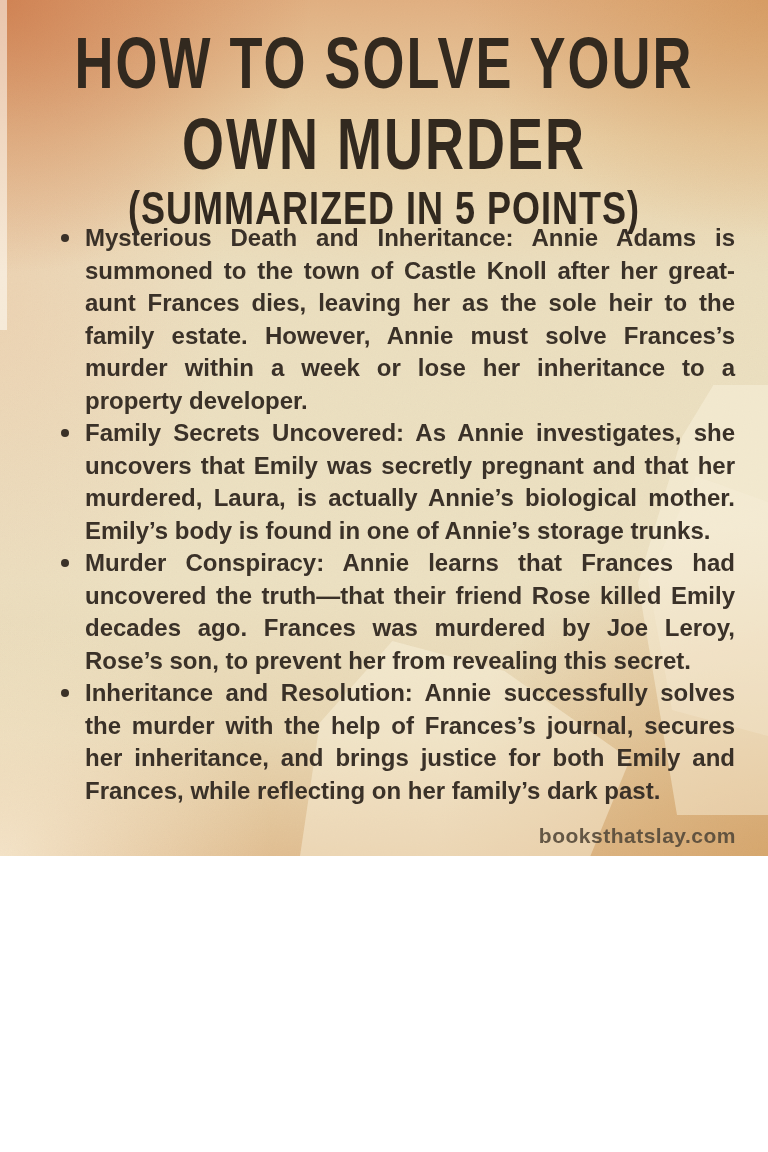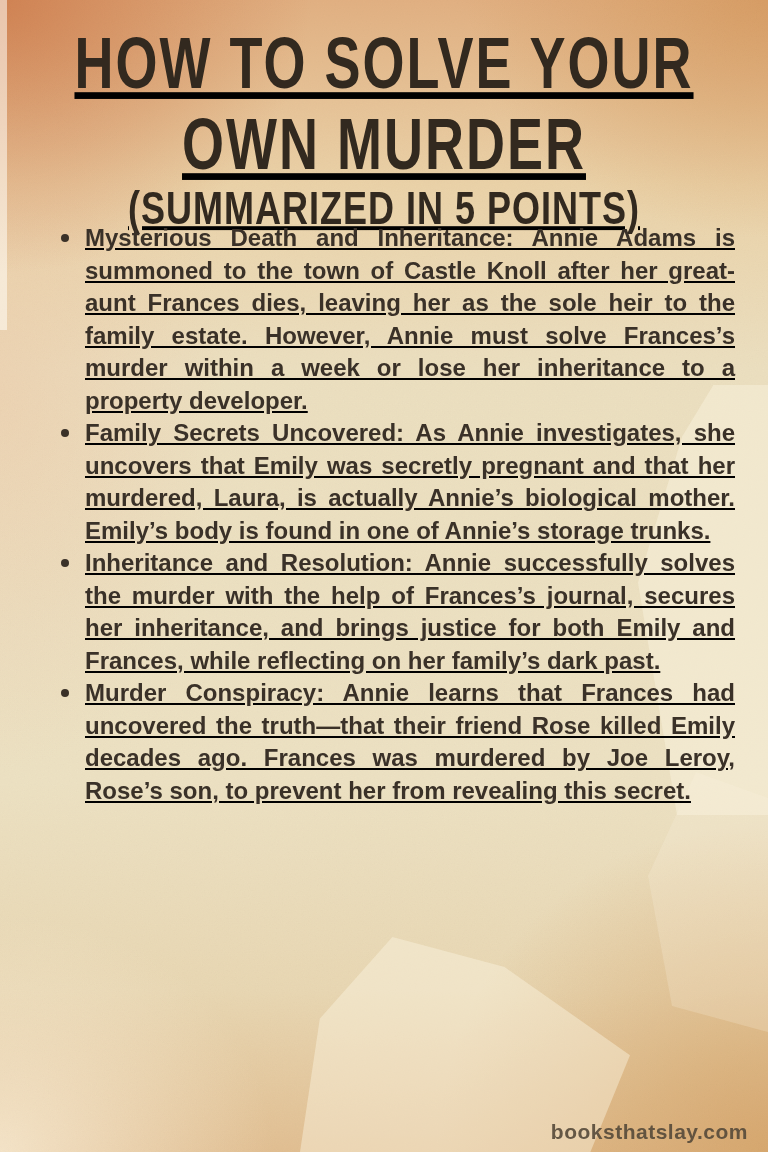--- a/index.html
+++ b/index.html
@@ -9,30 +9,29 @@
   }
   * { margin: 0; padding: 0; box-sizing: border-box; }
   html, body { width: 768px; height: 1152px; }
   body {
     font-family: "Liberation Sans", sans-serif;
     overflow: hidden;
   }
   .poster {
     position: relative;
     width: 768px;
-    height: 1152px;
+    height: 856px;
     overflow: hidden;
     background:
       radial-gradient(ellipse 430px 380px at 0% 0%, rgba(205,120,72,0.80), rgba(205,120,72,0) 72%),
       radial-gradient(ellipse 420px 330px at 100% 0%, rgba(210,146,84,0.62), rgba(210,146,84,0) 72%),
       radial-gradient(ellipse 460px 460px at 100% 100%, rgba(211,158,96,0.70), rgba(211,158,96,0) 72%),
       radial-gradient(ellipse 320px 540px at 0% 34%, rgba(238,198,164,0.45), rgba(238,198,164,0) 70%),
       radial-gradient(ellipse 380px 330px at 0% 100%, rgba(248,235,211,0.85), rgba(248,235,211,0) 72%),
       linear-gradient(180deg, #e2b183 0%, #ebd3a9 16%, #ece0c1 32%, #ede2c4 68%, #e9d8b4 86%, #e2c093 100%);
-    text-decoration: underline;
   }
   
   .grain {
     position: absolute;
     inset: 0;
     mix-blend-mode: multiply;
     opacity: 0.55;
     pointer-events: none;
   }
   
@@ -104,21 +103,21 @@
     left: 3px;
     top: 12px;
     width: 8px;
     height: 8px;
     border-radius: 50%;
     background: var(--body-text);
   }
 
   .watermark {
     position: absolute;
-    right: 20px;
+    right: 32px;
     bottom: 8px;
     font-size: 21px;
     font-weight: bold;
     letter-spacing: 0.5px;
     color: var(--watermark-text);
     opacity: 0.9;
   }
 </style>
 </head>
 <body>
@@ -147,23 +146,23 @@
     <li>
       <span class="dot"></span>
       <span>Mysterious Death and Inheritance: Annie Adams is summoned to the town of Castle Knoll after her great-aunt Frances dies, leaving her as the sole heir to the family estate. However, Annie must solve Frances’s murder within a week or lose her inheritance to a property developer.</span>
     </li>
     <li>
       <span class="dot"></span>
       <span>Family Secrets Uncovered: As Annie investigates, she uncovers that Emily was secretly pregnant and that her murdered, Laura, is actually Annie’s biological mother. Emily’s body is found in one of Annie’s storage trunks.</span>
     </li>
     <li>
       <span class="dot"></span>
-      <span>Inheritance and Resolution: Annie successfully solves the murder with the help of Frances’s journal, secures her inheritance, and brings justice for both Emily and Frances, while reflecting on her family’s dark past.</span>
+      <span>Murder Conspiracy: Annie learns that Frances had uncovered the truth—that their friend Rose killed Emily decades ago. Frances was murdered by Joe Leroy, Rose’s son, to prevent her from revealing this secret.</span>
     </li>
     <li>
       <span class="dot"></span>
-      <span>Murder Conspiracy: Annie learns that Frances had uncovered the truth—that their friend Rose killed Emily decades ago. Frances was murdered by Joe Leroy, Rose’s son, to prevent her from revealing this secret.</span>
+      <span>Inheritance and Resolution: Annie successfully solves the murder with the help of Frances’s journal, secures her inheritance, and brings justice for both Emily and Frances, while reflecting on her family’s dark past.</span>
     </li>
   </ul>
 
   <div class="watermark">booksthatslay.com</div>
 
 </div>
 
 </body></html>

